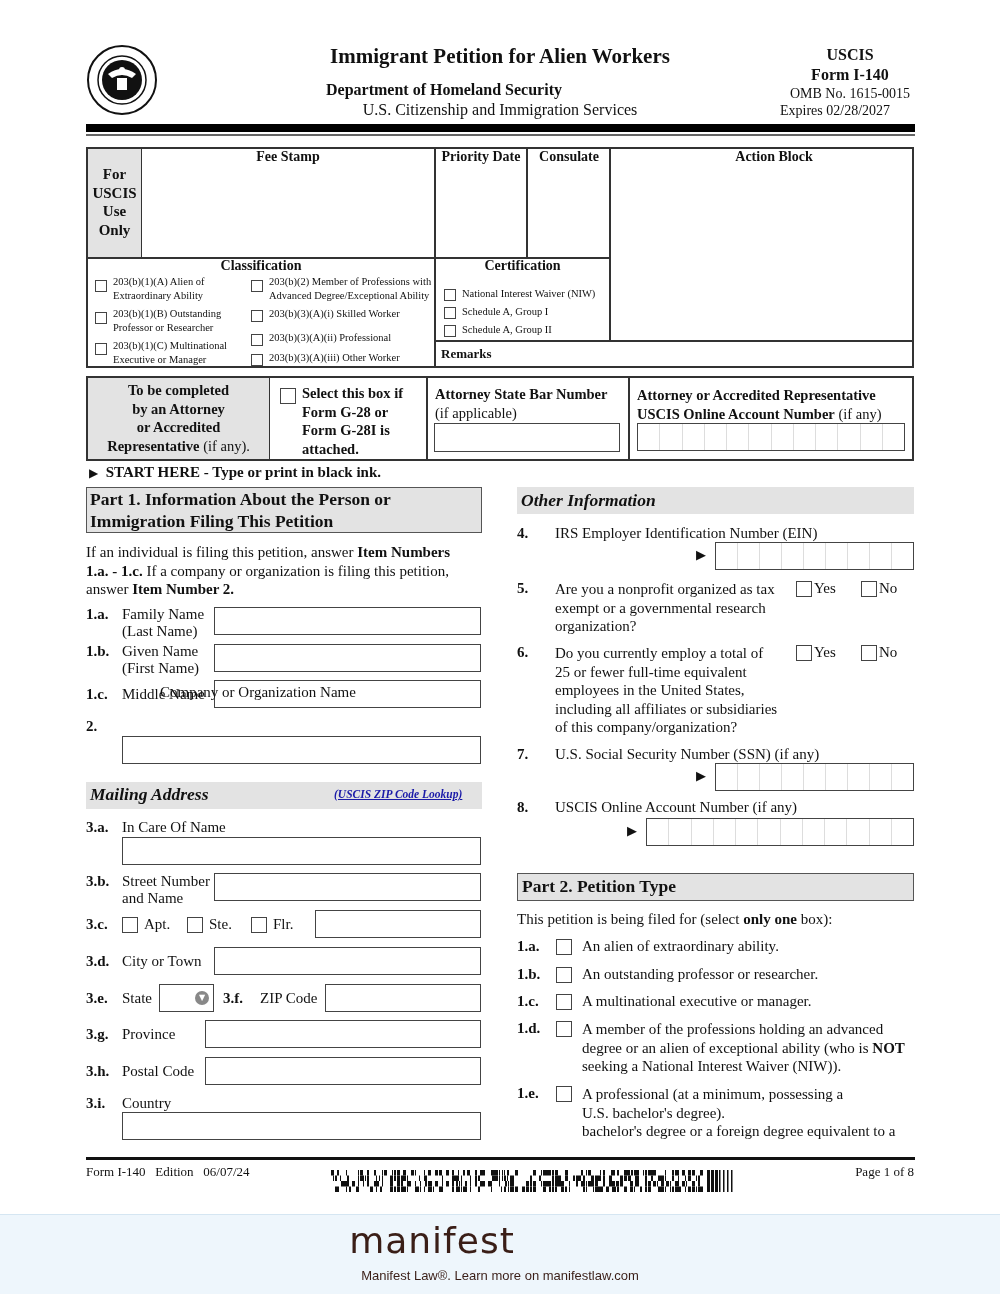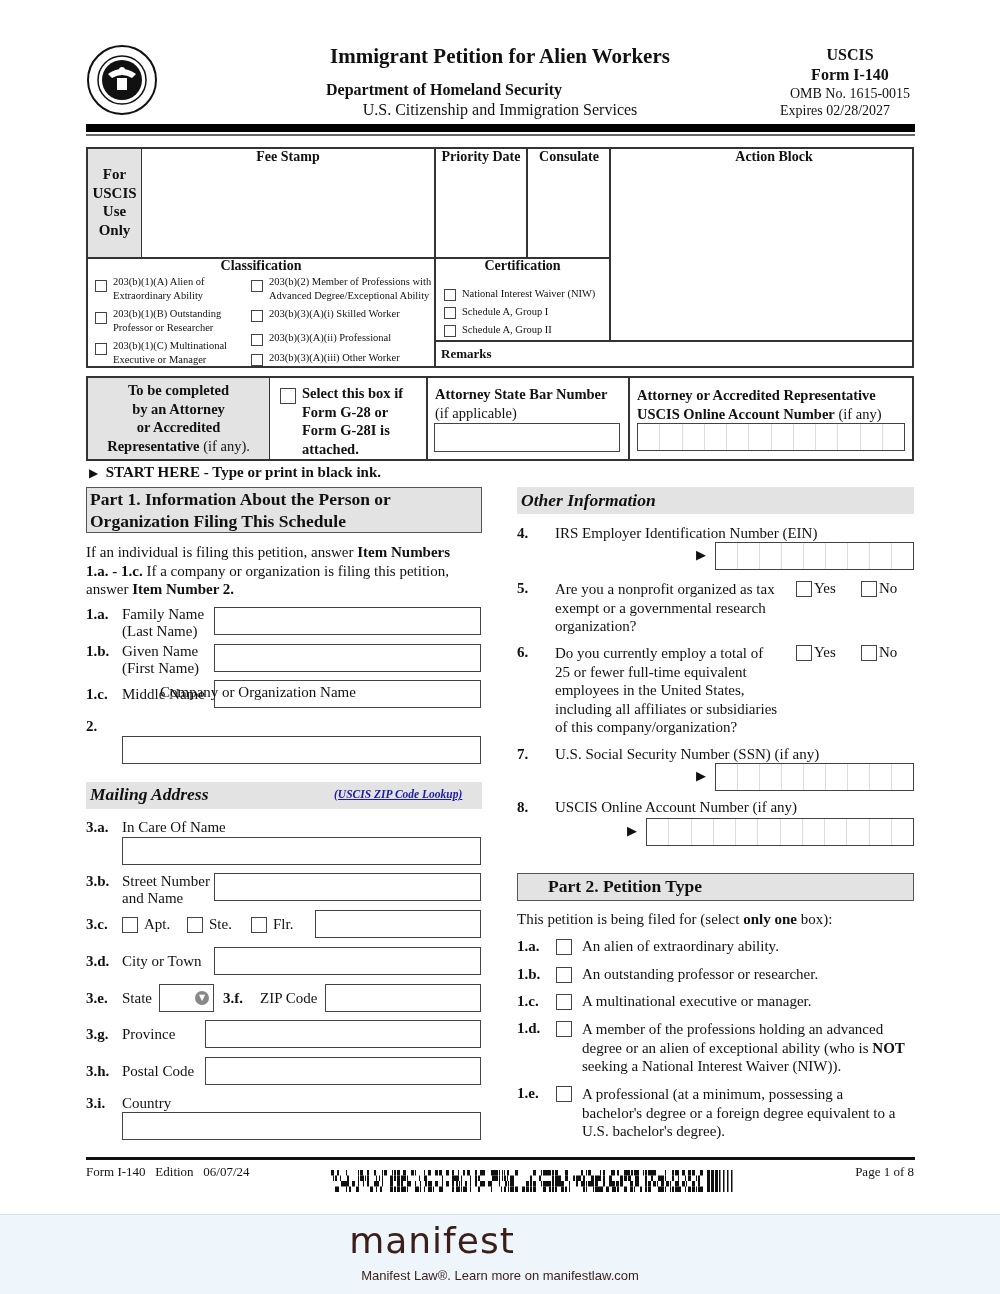--- a/index.html
+++ b/index.html
@@ -138,21 +138,21 @@
     <span></span>
     <span></span>
     <span></span>
   </div>
 
 <div class="abs b" style="left:89px;top:464px;font-size:15px;"><span style="font-size:12px;">▶</span>&nbsp; <span>START HERE - Type or print in black ink.</span></div>
 
 <div class="sechead" style="left:86px;top:487px;width:396px;height:46px;border:1.5px solid #555;"></div>
 <div class="abs b" style="left:90px;top:489px;font-size:17.5px;line-height:21.5px;">
   <div>Part 1.  Information About the Person or</div>
-    <div>Organization Filing This Schedule</div>
+    <div>Immigration Filing This Petition</div>
 </div>
 <div class="abs" style="left:86px;top:543px;font-size:15px;line-height:18.5px;white-space:nowrap;">
   <div><span>If an individual is filing this petition, answer </span><span class="b">Item Numbers</span></div>
   <div><span class="b">1.a. - 1.c.</span><span>  If a company or organization is filing this petition,</span></div>
   <div><span>answer </span><span class="b">Item Number 2.</span></div>
 </div>
 
 <div class="num" style="left:86px;top:606px;">1.a.</div>
 <div class="lbl" style="left:122px;top:606px;">
     <div>Family Name</div>
@@ -294,21 +294,21 @@
     <span></span>
     <span></span>
     <span></span>
     <span></span>
     <span></span>
     <span></span>
     <span></span>
   </div>
 
 <div class="sechead" style="left:517px;top:873px;width:397px;height:28px;border:1.5px solid #555;"></div>
-<div class="abs b" style="left:548px;top:876px;font-size:17.5px;">Part 2.  Petition Type</div>
+<div class="abs b" style="left:522px;top:876px;font-size:17.5px;">Part 2.  Petition Type</div>
 <div class="lbl" style="left:517px;top:911px;"><span>This petition is being filed for (select </span><span class="b">only one</span><span> box):</span></div>
 
 <div class="num" style="left:517px;top:938px;">1.a.</div>
 <div class="cb lg" style="left:556px;top:939px;"></div>
 <div class="lbl" style="left:582px;top:938px;">An alien of extraordinary ability.</div>
 
 <div class="num" style="left:517px;top:966px;">1.b.</div>
 <div class="cb lg" style="left:556px;top:967px;"></div>
 <div class="lbl" style="left:582px;top:966px;">An outstanding professor or researcher.</div>
 
@@ -321,22 +321,22 @@
 <div class="lbl" style="left:582px;top:1020px;line-height:18.5px;">
     <div>A member of the professions holding an advanced</div>
     <div><span>degree or an alien of exceptional ability (who is </span><span class="b">NOT</span></div>
     <div>seeking a National Interest Waiver (NIW)).</div>
   </div>
 
 <div class="num" style="left:517px;top:1085px;">1.e.</div>
 <div class="cb lg" style="left:556px;top:1086px;"></div>
 <div class="lbl" style="left:582px;top:1085px;line-height:18.5px;">
     <div>A professional (at a minimum, possessing a</div>
+    <div>U.S. bachelor's degree).</div>
     <div>bachelor's degree or a foreign degree equivalent to a</div>
-    <div>U.S. bachelor's degree).</div>
   </div>
 
 <div class="abs" style="left:86px;top:1157px;width:829px;height:2.5px;background:#111;"></div>
 <div class="abs" style="left:86px;top:1164px;font-size:13px;white-space:pre;">Form I-140   Edition   06/07/24</div>
 <div class="abs" style="left:331px;top:1170px;width:402px;height:22px;">
   <svg width="402" height="22" viewBox="0 0 402 22" id="barcode-svg">
       <rect x="0" y="0" width="2" height="5.5" fill="#111"></rect>
       <rect x="2" y="0" width="1" height="5.5" fill="#111"></rect>
       <rect x="2" y="5.5" width="1" height="5.5" fill="#111"></rect>
       <rect x="4" y="5.5" width="2" height="5.5" fill="#111"></rect>

